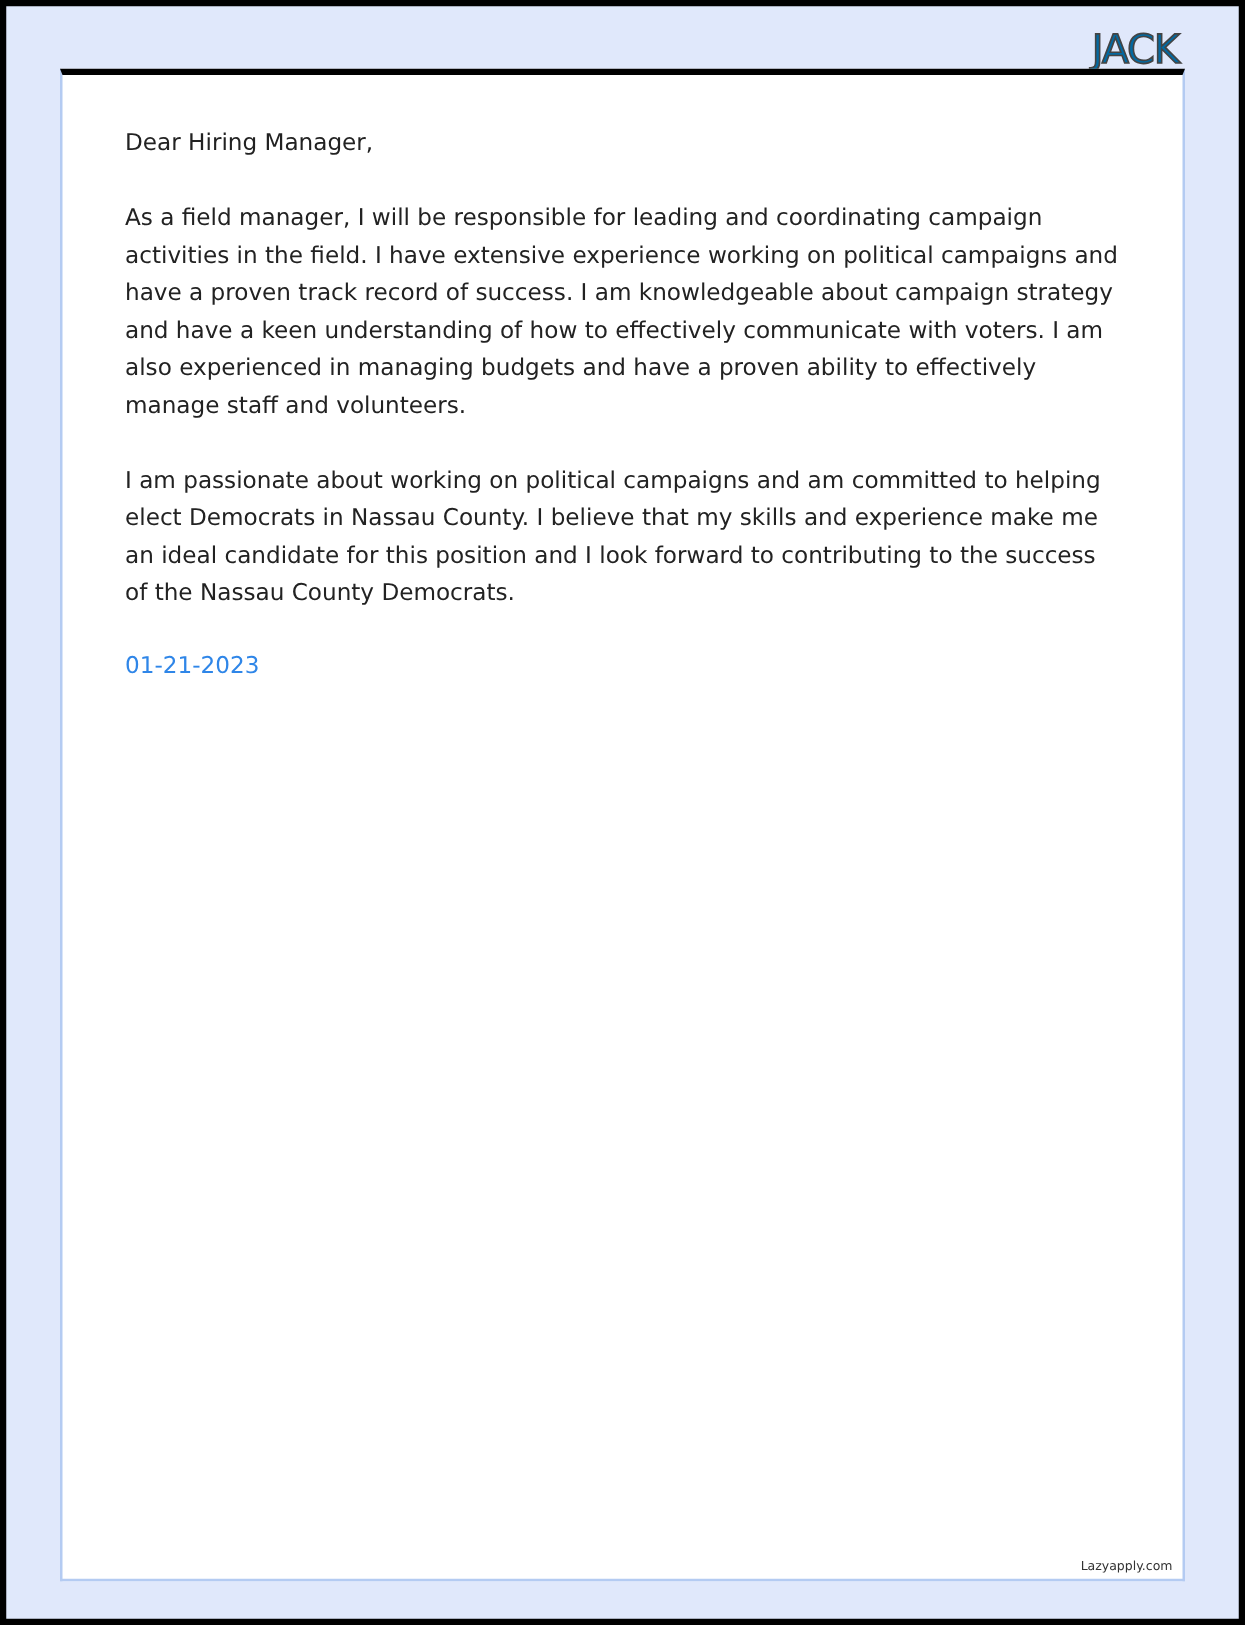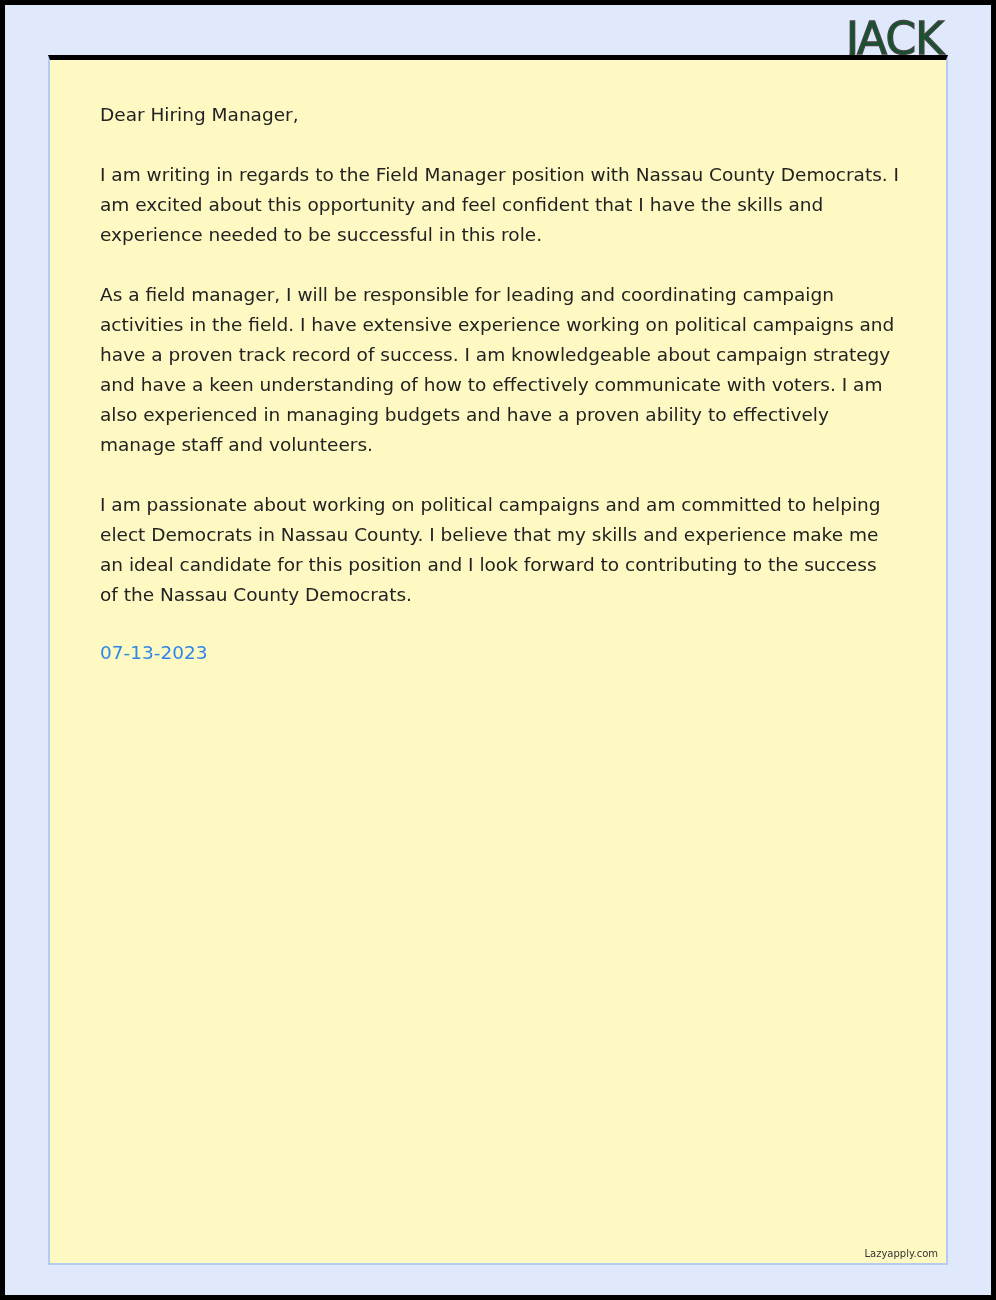--- a/index.html
+++ b/index.html
@@ -9,30 +9,30 @@
     font-family: "DejaVu Sans", sans-serif;
   }
   .frame {
     position: absolute; left: 5px; top: 5px;
     width: 986px; height: 1290px;
     background: #e0e8fb;
   }
   .name {
     position: absolute; right: 48px; top: 12px;
     font-family: "DejaVu Sans", sans-serif;
-    font-size: 44px; line-height: 44px;
-    color: #14532d;
+    font-size: 32px; line-height: 44px;
+    color: #0369a1;
     -webkit-text-stroke: 1.3px #444;
     letter-spacing: -1px;
     font-weight: normal;
   }
   .page {
     position: absolute; left: 43px; top: 50px;
     width: 896px; height: 1203px;
-    background: #fef9c3;
+    background: #ffffff;
     border-top: 5px solid #000;
     border-left: 2px solid #b4cbf2;
     border-right: 2px solid #b4cbf2;
     border-bottom: 2px solid #b4cbf2;
     box-sizing: content-box;
   }
   .content {
     position: absolute; left: 50px; top: 40px; width: 800px;
     font-size: 18.5px; line-height: 30px; color: #222;
   }
@@ -46,20 +46,19 @@
   }
 </style>
 </head>
 <body>
 
 <div class="frame">
   <div class="name">JACK</div>
   <div class="page">
     <div class="content">
       <p class="greeting">Dear Hiring Manager,</p>
-      <p>I am writing in regards to the Field Manager position with Nassau County Democrats. I am excited about this opportunity and feel confident that I have the skills and experience needed to be successful in this role.</p>
       <p>As a field manager, I will be responsible for leading and coordinating campaign activities in the field. I have extensive experience working on political campaigns and have a proven track record of success. I am knowledgeable about campaign strategy and have a keen understanding of how to effectively communicate with voters. I am also experienced in managing budgets and have a proven ability to effectively manage staff and volunteers.</p>
       <p class="last">I am passionate about working on political campaigns and am committed to helping elect Democrats in Nassau County. I believe that my skills and experience make me an ideal candidate for this position and I look forward to contributing to the success of the Nassau County Democrats.</p>
-      <div class="date">07-13-2023</div>
+      <div class="date">01-21-2023</div>
     </div>
     <div class="footer">Lazyapply.com</div>
   </div>
 </div>
 
 </body></html>

